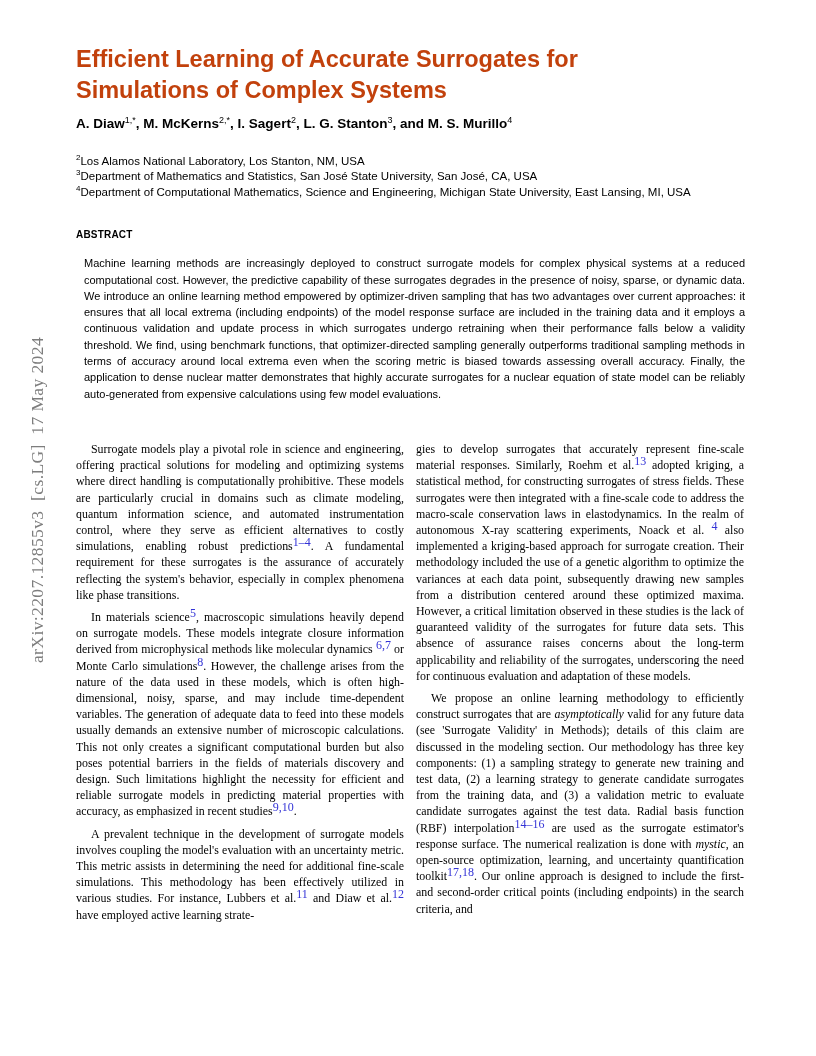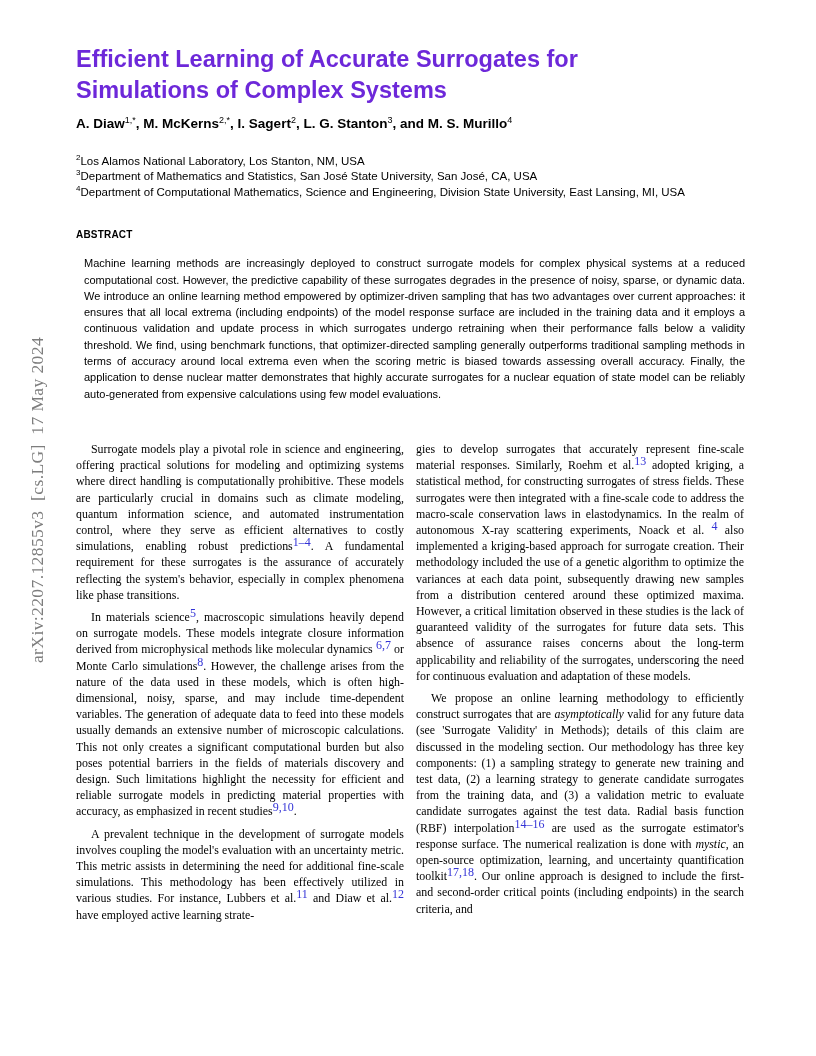--- a/index.html
+++ b/index.html
@@ -28,21 +28,21 @@
     left: 76px;
     top: 0;
     width: 669px;
   }
   .title {
     margin: 44px 0 0 0;
     font-family: "Liberation Sans", sans-serif;
     font-weight: bold;
     font-size: 23.5px;
     line-height: 31px;
-    color: #6d28d9;
+    color: #c2410c;
   }
   .authors {
     margin: 9px 0 13px 0;
     font-family: Liberation Sans, sans-serif;
     font-weight: bold;
     font-size: 13.5px;
     line-height: 18px;
   }
   .authors sup {
     font-weight: 400;
@@ -102,21 +102,21 @@
 
   <main class="content">
 
     <h1 class="title"><span>Efficient Learning of Accurate Surrogates for</span><br><span>Simulations of Complex Systems</span></h1>
 
     <p class="authors"><span><span>A. Diaw</span><sup>1,*</sup><span>, </span></span><span><span>M. McKerns</span><sup>2,*</sup><span>, </span></span><span><span>I. Sagert</span><sup>2</sup><span>, </span></span><span><span>L. G. Stanton</span><sup>3</sup><span>, and </span></span><span><span>M. S. Murillo</span><sup>4</sup><span></span></span></p>
 
     <div class="affiliations">
       <div><sup>2</sup><span>Los Alamos National Laboratory, Los Stanton, NM, USA</span></div>
       <div><sup>3</sup><span>Department of Mathematics and Statistics, San José State University, San José, CA, USA</span></div>
-      <div><sup>4</sup><span>Department of Computational Mathematics, Science and Engineering, Division State University, East Lansing, MI, USA</span></div>
+      <div><sup>4</sup><span>Department of Computational Mathematics, Science and Engineering, Michigan State University, East Lansing, MI, USA</span></div>
     </div>
 
     <h2 class="abstract-heading">ABSTRACT</h2>
     <p class="abstract-text">Machine learning methods are increasingly deployed to construct surrogate models for complex physical systems at a reduced computational cost. However, the predictive capability of these surrogates degrades in the presence of noisy, sparse, or dynamic data. We introduce an online learning method empowered by optimizer-driven sampling that has two advantages over current approaches: it ensures that all local extrema (including endpoints) of the model response surface are included in the training data and it employs a continuous validation and update process in which surrogates undergo retraining when their performance falls below a validity threshold. We find, using benchmark functions, that optimizer-directed sampling generally outperforms traditional sampling methods in terms of accuracy around local extrema even when the scoring metric is biased towards assessing overall accuracy. Finally, the application to dense nuclear matter demonstrates that highly accurate surrogates for a nuclear equation of state model can be reliably auto-generated from expensive calculations using few model evaluations.</p>
 
     <div class="columns">
       <div class="col">
         <p>Surrogate models play a pivotal role in science and engineering, offering practical solutions for modeling and optimizing systems where direct handling is computationally prohibitive. These models are particularly crucial in domains such as climate modeling, quantum information science, and automated instrumentation control, where they serve as efficient alternatives to costly simulations, enabling robust predictions<sup class="cite" style="color: rgb(51, 51, 214);">1–4</sup>. A fundamental requirement for these surrogates is the assurance of accurately reflecting the system's behavior, especially in complex phenomena like phase transitions.</p>
         <p>In materials science<sup class="cite" style="color: rgb(51, 51, 214);">5</sup>, macroscopic simulations heavily depend on surrogate models. These models integrate closure information derived from microphysical methods like molecular dynamics <sup class="cite" style="color: rgb(51, 51, 214);">6,7</sup> or Monte Carlo simulations<sup class="cite" style="color: rgb(51, 51, 214);">8</sup>. However, the challenge arises from the nature of the data used in these models, which is often high-dimensional, noisy, sparse, and may include time-dependent variables. The generation of adequate data to feed into these models usually demands an extensive number of microscopic calculations. This not only creates a significant computational burden but also poses potential barriers in the fields of materials discovery and design. Such limitations highlight the necessity for efficient and reliable surrogate models in predicting material properties with accuracy, as emphasized in recent studies<sup class="cite" style="color: rgb(51, 51, 214);">9,10</sup>.</p>
         <p>A prevalent technique in the development of surrogate models involves coupling the model's evaluation with an uncertainty metric. This metric assists in determining the need for additional fine-scale simulations. This methodology has been effectively utilized in various studies. For instance, Lubbers et al.<sup class="cite" style="color: rgb(51, 51, 214);">11</sup> and Diaw et al.<sup class="cite" style="color: rgb(51, 51, 214);">12</sup> have employed active learning strate-</p>

